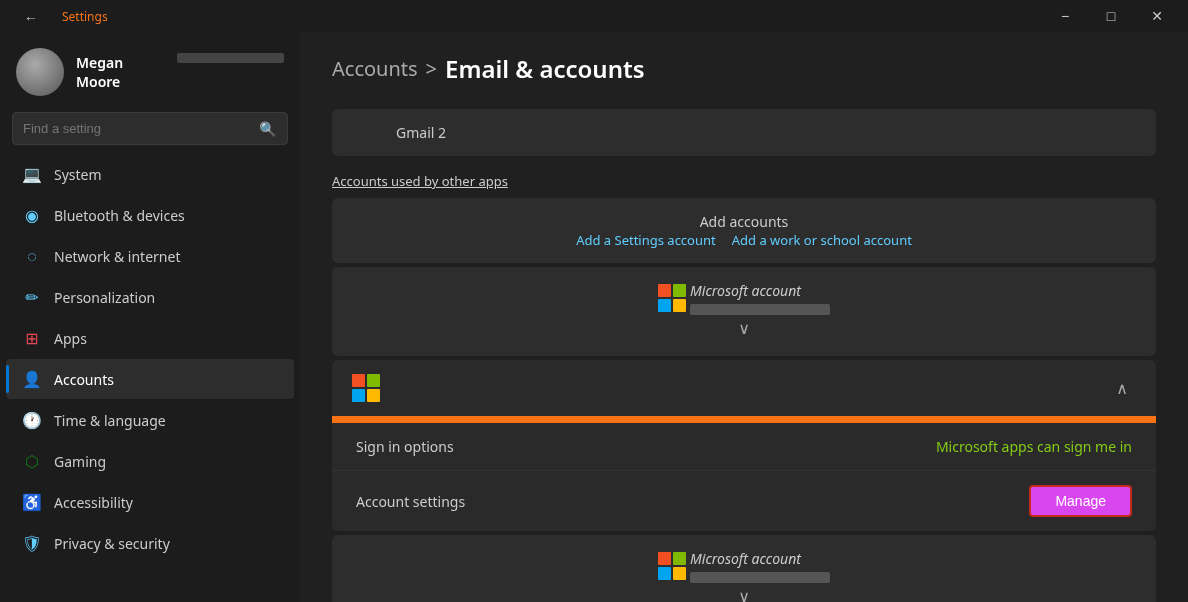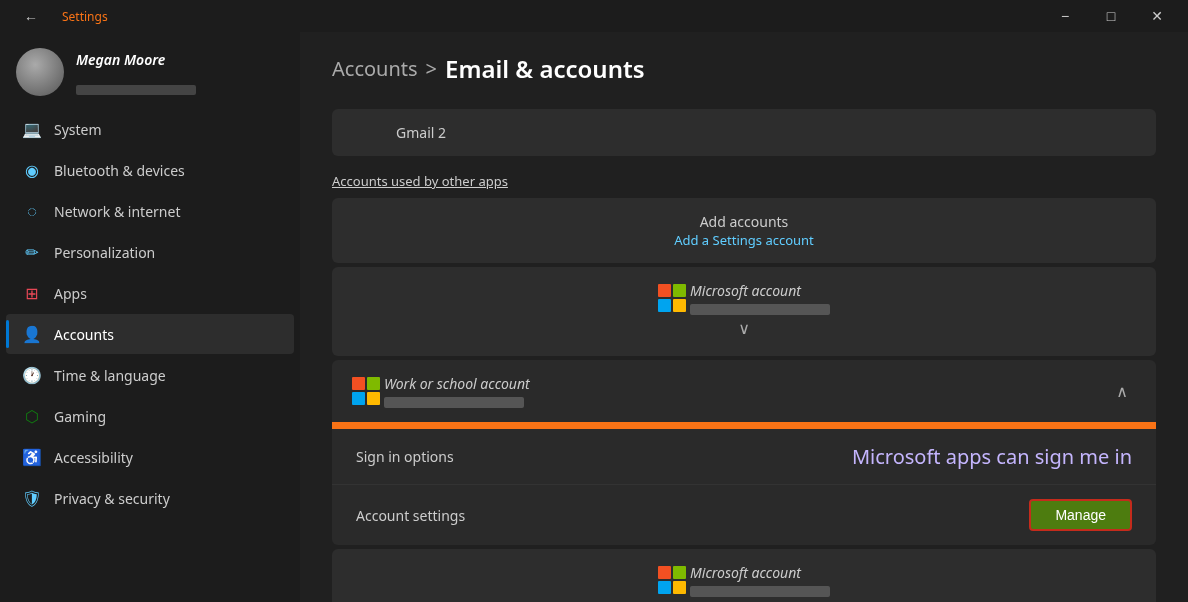--- a/index.html
+++ b/index.html
@@ -79,23 +79,22 @@
       overflow: hidden;
       flex-shrink: 0;
     }
     .avatar-img {
       width: 100%;
       height: 100%;
       background: radial-gradient(circle at 40% 35%, #aaa 0%, #888 40%, #555 100%);
     }
     .user-info {
       display: flex;
-      flex-direction: column;
+      flex-direction: row;
       gap: 16px;
-      font-style: italic;
     }
     .user-name {
       font-size: 14px;
       font-weight: 600;
       color: #fff;
     }
     .user-email-bar {
       width: 120px;
       height: 10px;
       background: #444;
@@ -292,26 +291,26 @@
       border-bottom: 1px solid #333;
     }
     .option-row:last-child {
       border-bottom: none;
     }
     .option-label {
       font-size: 14px;
       color: #ccc;
     }
     .option-value {
-      font-size: 20px;
-      color: #c4b5fd;
+      font-size: 14px;
+      color: #84cc16;
       margin-left: 23px;
     }
     .manage-btn {
-      background: #4d7c0f;
+      background: #d946ef;
       border: 2px solid #c42b1c;
       color: #fff;
       padding: 6px 24px;
       border-radius: 4px;
       cursor: pointer;
       font-size: 14px;
     }
 
     
     ::-webkit-scrollbar { width: 6px; }
@@ -340,20 +339,24 @@
     <div class="user-profile">
       <div class="avatar">
         <div class="avatar-img"></div>
       </div>
       <div class="user-info">
         <span class="user-name">Megan Moore</span>
         <div class="user-email-bar"></div>
       </div>
     </div>
 
+    <div class="search-box">
+      <input type="text" placeholder="Find a setting" style="">
+      <span class="search-icon-char">🔍</span>
+    </div>
 
     <div id="nav-items">
         <div class="nav-item">
           <span class="nav-icon" style="color: rgb(96, 205, 255);">💻</span>
           <span>System</span>
         </div>
         <div class="nav-item">
           <span class="nav-icon" style="color: rgb(96, 205, 255);">◉</span>
           <span>Bluetooth &amp; devices</span>
         </div>
@@ -403,20 +406,21 @@
     <div class="gmail-bar">
       <span class="gmail-text">Gmail 2</span>
     </div>
 
     <div class="section-title">Accounts used by other apps</div>
 
     <div class="account-row">
       <span class="option-label">Add accounts</span>
       <div style="display:flex; gap:16px; align-items:center;">
         <span style="color:#60cdff; font-size:13px; cursor:pointer;">Add a Settings account</span>
+        <span style="color:#60cdff; font-size:13px; cursor:pointer;">Add a work or school account</span>
       </div>
     </div>
 
     <div class="account-row">
       <div class="account-row-left">
         <div class="ms-logo">
           <div class="ms-logo-q red"></div>
           <div class="ms-logo-q green"></div>
           <div class="ms-logo-q blue"></div>
           <div class="ms-logo-q yellow"></div>
@@ -431,24 +435,20 @@
 
     <div class="account-expanded">
       <div class="account-expanded-header">
         <div class="account-row-left">
           <div class="ms-logo">
             <div class="ms-logo-q red"></div>
             <div class="ms-logo-q green"></div>
             <div class="ms-logo-q blue"></div>
             <div class="ms-logo-q yellow"></div>
           </div>
-          <div>
-            <div class="account-label">Work or school account</div>
-            <div class="account-name-bar"></div>
-          </div>
         </div>
         <button class="chevron-btn">∧</button>
       </div>
       <div class="account-expanded-options">
         <div class="option-row">
           <span class="option-label">Sign in options</span>
           <span class="option-value">Microsoft apps can sign me in</span>
         </div>
         <div class="option-row">
           <span class="option-label">Account settings</span>

